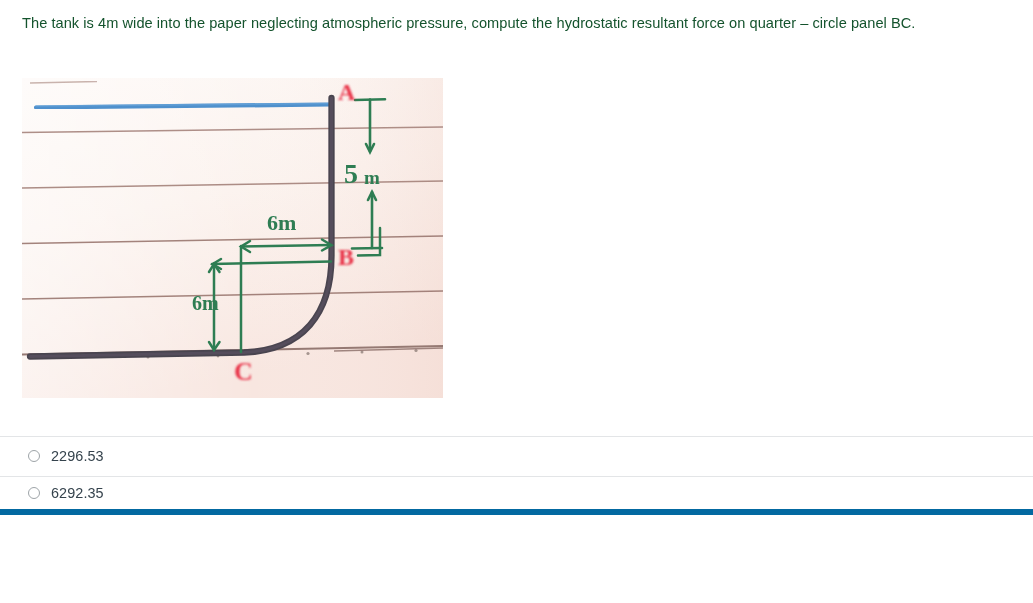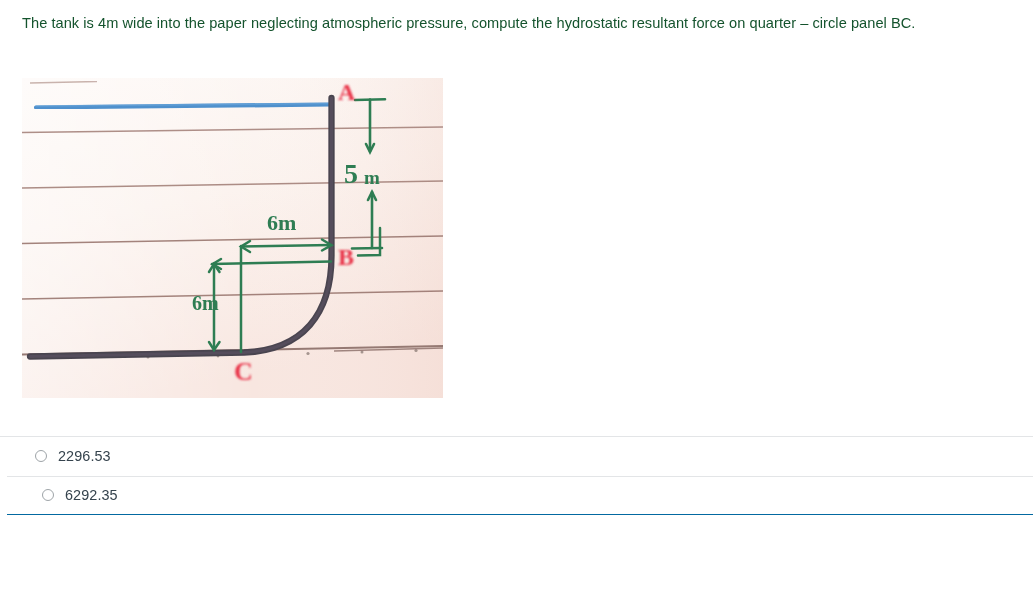--- a/index.html
+++ b/index.html
@@ -48,26 +48,25 @@
     left: 0;
     top: 436px;
     width: 1033px;
   }
   .option-row {
     position: relative;
     height: 39.5px;
     border-top: 1px solid #e3e5e7;
     display: flex;
     align-items: center;
-    padding-left: 35px;
+    padding-left: 28px;
     box-sizing: border-box;
   }
   .option-row:last-child {
-    border-bottom: 1px solid #0369a1;
-    margin-left: 7px;
+    border-bottom: 6px solid #0369a1;
   }
   .radio {
     width: 12px;
     height: 12px;
     min-width: 12px;
     border: 1px solid #9ea4a8;
     border-radius: 50%;
     background: #ffffff;
     box-sizing: border-box;
     display: inline-block;

